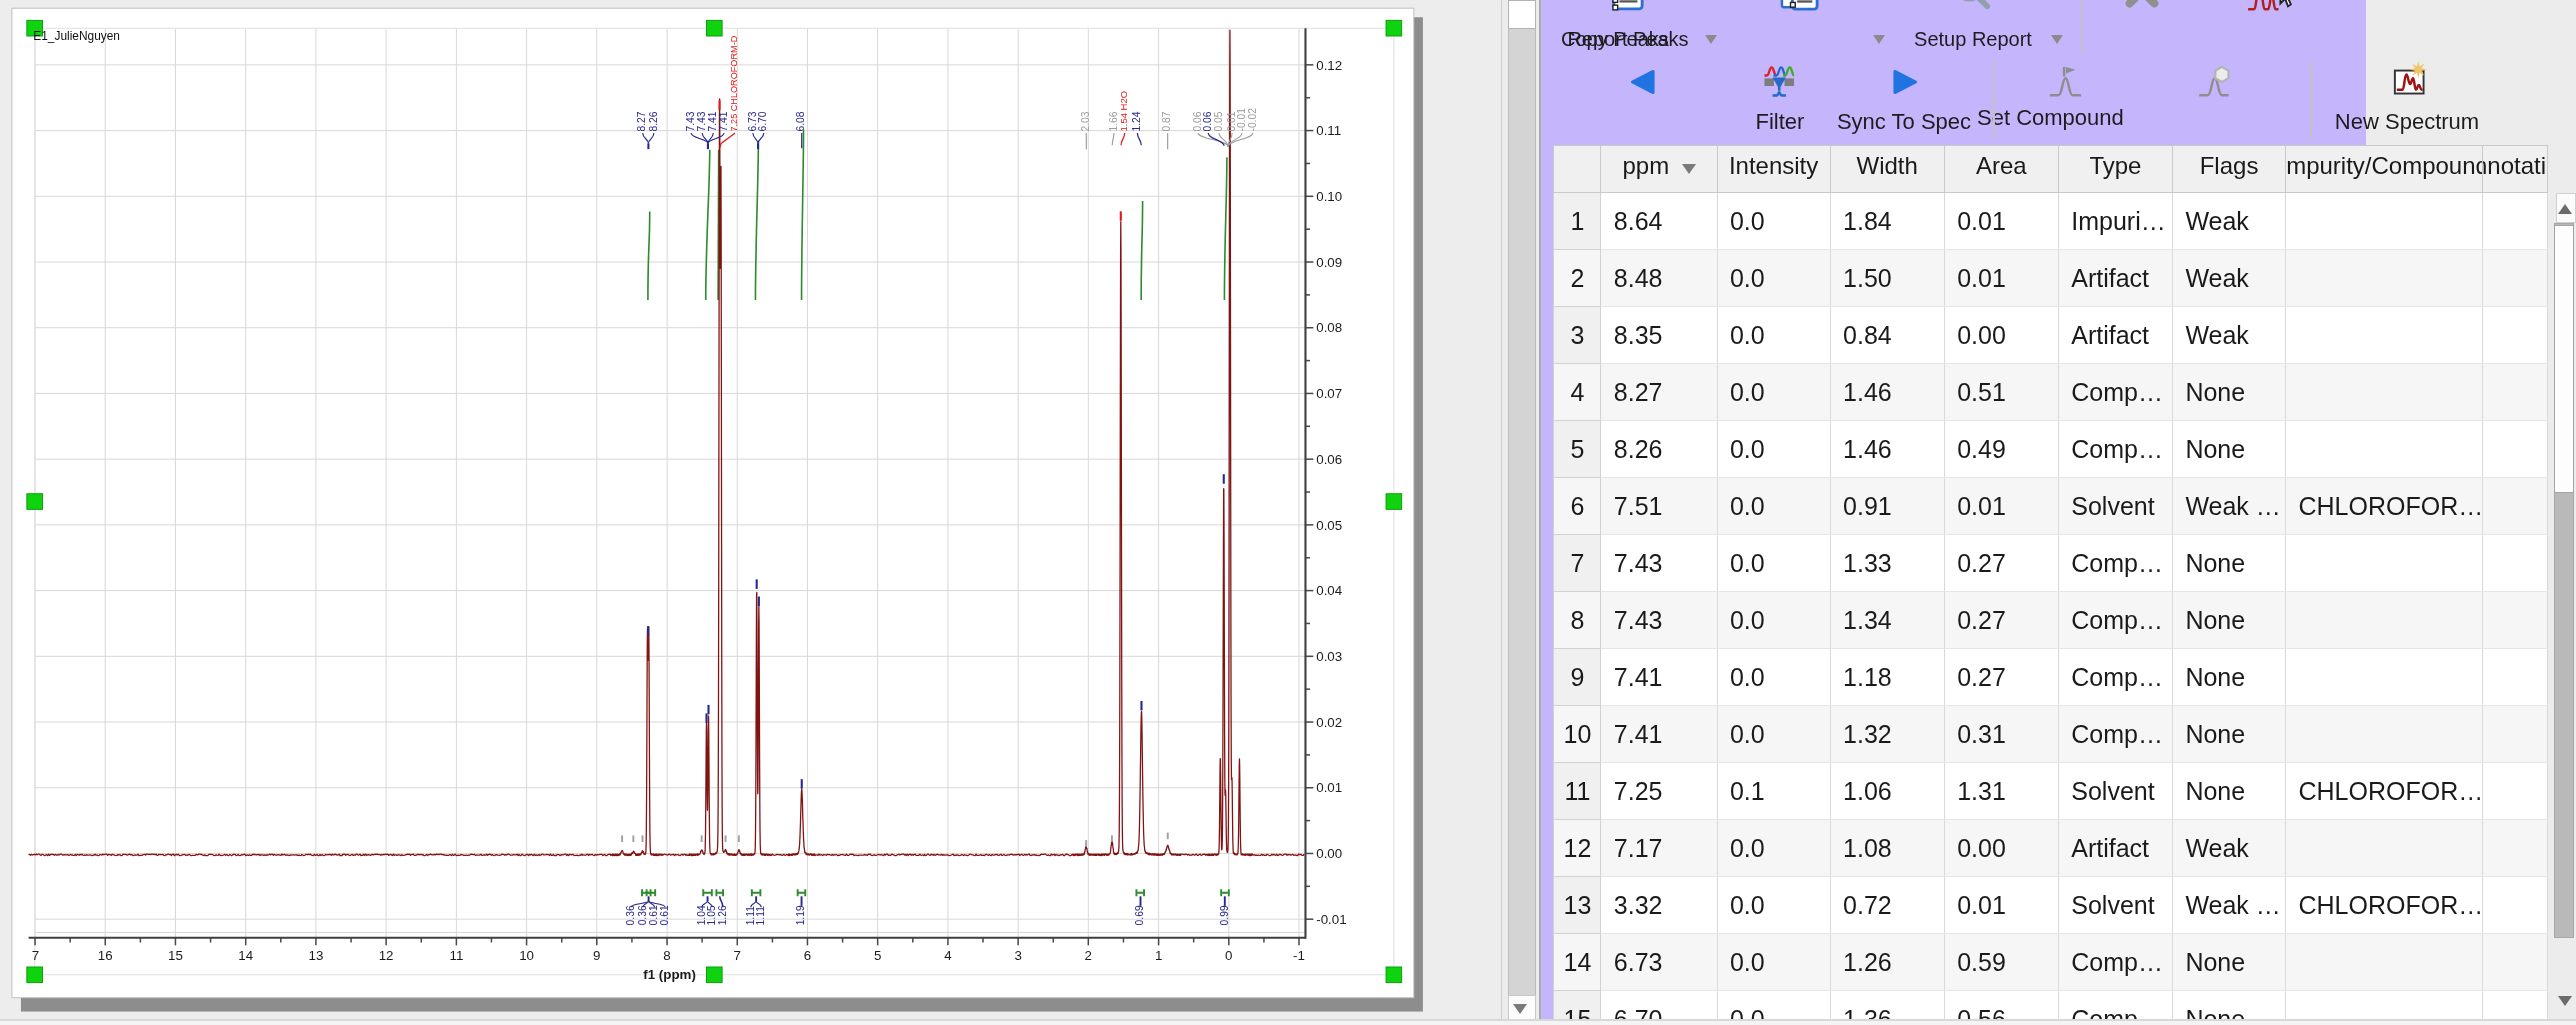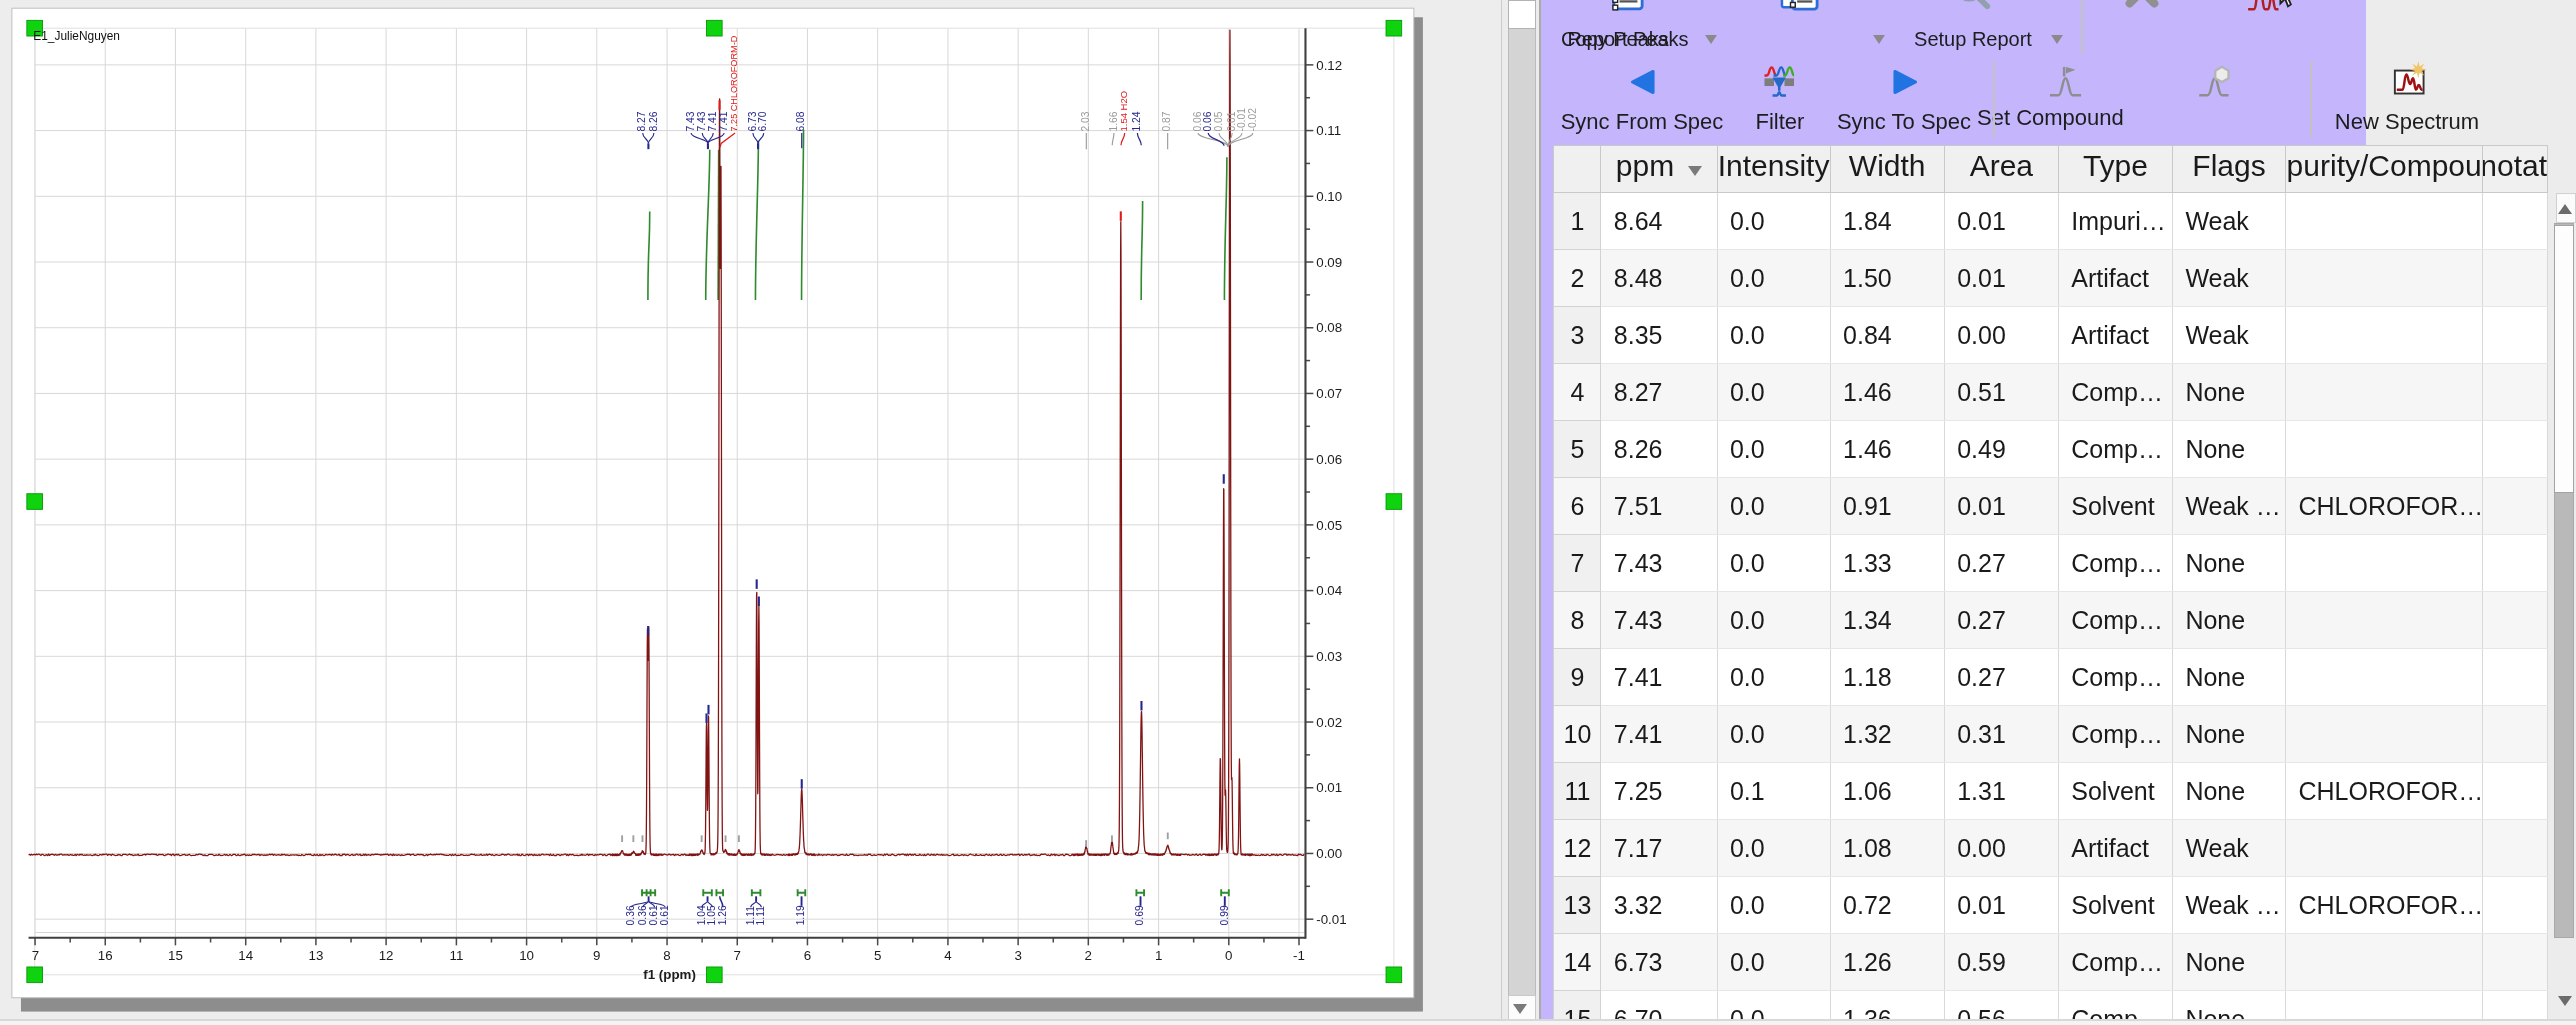--- a/index.html
+++ b/index.html
@@ -1,20 +1,20 @@
 <!DOCTYPE html>
 <html><head><meta charset="utf-8"><style>
 * { margin:0; padding:0; box-sizing:border-box; }
 html,body { width:2576px; height:1025px; overflow:hidden; background:#ececec;
   font-family:"Liberation Sans", sans-serif; }
 #rightpanel { position:absolute; left:1541px; top:0; width:825px; height:1025px; background:#c4b5fd; }
 #peaks { position:absolute; left:12.4px; top:145px; width:995px; border-collapse:collapse; table-layout:fixed;
   font-size:25px; color:#1a1a1a; background:#ffffff; }
 #peaks th { height:47px; background:#f0f0f0; border:1px solid #c9c9c9; font-weight:normal;
-  text-align:center; font-size:30px; overflow:hidden; white-space:nowrap; padding-bottom:7px; }
+  text-align:center; font-size:24px; overflow:hidden; white-space:nowrap; padding-bottom:7px; }
 #peaks td { height:57px; border-right:1px solid #d9d9d9; border-bottom:1px solid #e6e6e6;
   padding-left:12.4px; overflow:hidden; white-space:nowrap; }
 #peaks tr.even td { background:#f6f6f6; }
 #peaks td.num { background:#f0f0f0; border:1px solid #d2d2d2; text-align:center; padding-left:0; }
 #peaks .clip { width:100%; overflow:hidden; display:flex; justify-content:center; white-space:nowrap; }
 #peaks .clip span { flex:0 0 auto; }
 .sortarr { display:inline-block; width:0; height:0; border-left:7.6px solid transparent;
   border-right:7.6px solid transparent; border-top:10.5px solid #7a7a7a; margin-left:5.7px; }
 #botline { position:absolute; left:0; top:1019px; width:2576px; height:1.9px; background:#d8d8d8; }
 #botfill { position:absolute; left:0; top:1021px; width:2576px; height:3.8px; background:#f4f4f4; }
@@ -300,21 +300,20 @@
 <div style="position:absolute;left:12.4px;top:1004px;width:0;height:0;border-left:7.6px solid transparent;border-right:7.6px solid transparent;border-top:10.5px solid #7a7a7a"></div>
 <div style="position:absolute;left:38px;top:0;width:1.9px;height:1025px;background:#aaaaaa"></div>
 </div>
 <div id="rightpanel">
 <div style="position:absolute;left:-151px;top:26px;width:476px;text-align:center;font-size:20px;line-height:27px;color:#1d1d1d">Report Peaks</div>
 <div style="position:absolute;left:164px;top:35px;width:0;height:0;border-left:6.2px solid transparent;border-right:6.2px solid transparent;border-top:9px solid #8a8a8a"></div>
 <div style="position:absolute;left:20px;top:26px;width:476px;text-align:left;font-size:20px;line-height:27px;color:#1d1d1d">Copy Peaks</div>
 <div style="position:absolute;left:332px;top:35px;width:0;height:0;border-left:6.2px solid transparent;border-right:6.2px solid transparent;border-top:9px solid #8a8a8a"></div>
 <div style="position:absolute;left:194px;top:26px;width:476px;text-align:center;font-size:20px;line-height:27px;color:#1d1d1d">Setup Report</div>
 <div style="position:absolute;left:510px;top:35px;width:0;height:0;border-left:6.2px solid transparent;border-right:6.2px solid transparent;border-top:9px solid #8a8a8a"></div>
-<div style="position:absolute;left:-137px;top:108px;width:476px;text-align:center;font-size:22px;line-height:27px;color:#1d1d1d">Sync From Spec</div>
 <div style="position:absolute;left:1px;top:108px;width:476px;text-align:center;font-size:22px;line-height:27px;color:#1d1d1d">Filter</div>
 <div style="position:absolute;left:125px;top:108px;width:476px;text-align:center;font-size:22px;line-height:27px;color:#1d1d1d">Sync To Spec</div>
 <div style="position:absolute;left:436px;top:104px;width:476px;font-size:22px;line-height:27px;color:#1d1d1d">Set Compound</div>
 <div style="position:absolute;left:628px;top:108px;width:476px;text-align:center;font-size:22px;line-height:27px;color:#1d1d1d">New Spectrum</div>
 <div style="position:absolute;left:540px;top:0;width:1.9px;height:54px;background:#c2c2c2"></div>
 <div style="position:absolute;left:452px;top:61px;width:1.9px;height:77px;background:#c2c2c2"></div>
 <div style="position:absolute;left:769px;top:61px;width:1.9px;height:77px;background:#c2c2c2"></div>
 <svg style="position:absolute;left:71px;top:-27px" width="32" height="38" viewBox="0 0 34 40">
 <rect x="2" y="2" width="30" height="36" rx="3" fill="#ffffff" stroke="#2e6ed4" stroke-width="3"></rect>
 <line x1="8" y1="24" x2="27" y2="24" stroke="#555555" stroke-width="2.4"></line>

